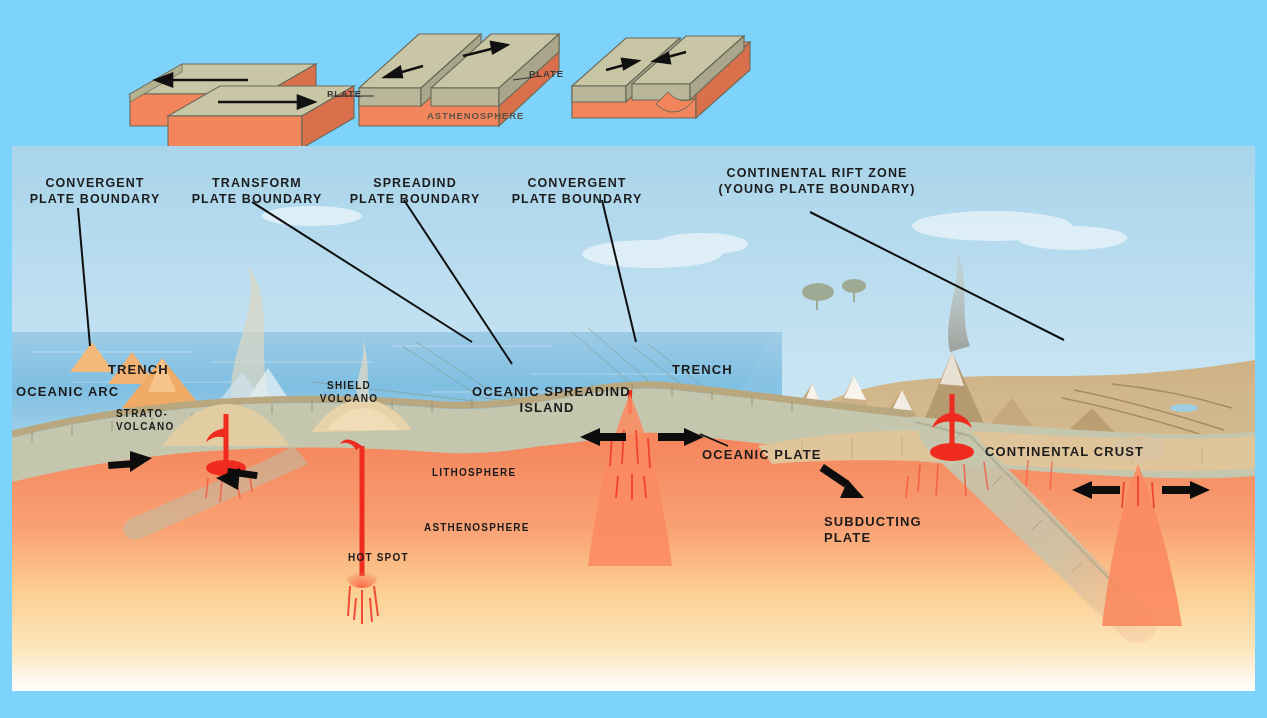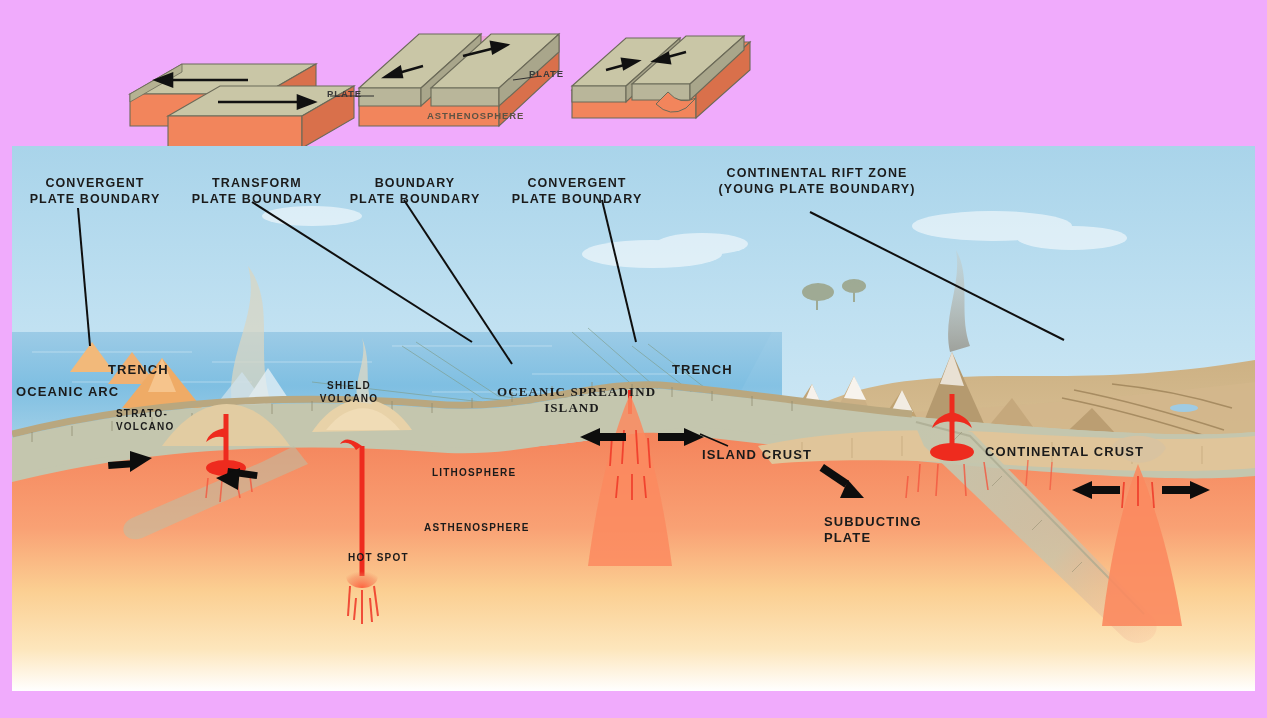--- a/index.html
+++ b/index.html
@@ -1,18 +1,18 @@
 <!DOCTYPE html>
 <html><head>
 <meta charset="utf-8">
 <style>
   html,body{margin:0;padding:0;background:#ffffff;}
   body{width:1267px;height:718px;overflow:hidden;
        font-family:"Liberation Sans","DejaVu Sans",sans-serif;}
-  #stage{position:relative;width:1267px;height:718px;background:#f0abfc;}
+  #stage{position:relative;width:1267px;height:718px;background:#7dd3fc;}
 
   
   .inset{position:absolute;}
   .inset svg{display:block;overflow:visible;}
   .ilabel{position:absolute;font-size:9.5px;letter-spacing:.9px;color:#3a3a3a;
           font-weight:600;white-space:nowrap;}
 
   
   #panel{position:absolute;left:12px;top:146px;width:1243px;height:545px;overflow:hidden;}
   #panel svg{position:absolute;left:0;top:0;}
@@ -430,21 +430,21 @@
 
     <div class="lab hdr" style="left:8px;top:14px;width:150px;">
       <div>CONVERGENT</div>
       <div>PLATE BOUNDARY</div>
     </div>
     <div class="lab hdr" style="left:165px;top:14px;width:160px;">
       <div>TRANSFORM</div>
       <div>PLATE BOUNDARY</div>
     </div>
     <div class="lab hdr" style="left:323px;top:14px;width:160px;">
-      <div>BOUNDARY</div>
+      <div>SPREADIND</div>
       <div>PLATE BOUNDARY</div>
     </div>
     <div class="lab hdr" style="left:480px;top:14px;width:170px;">
       <div>CONVERGENT</div>
       <div>PLATE BOUNDARY</div>
     </div>
     <div class="lab hdr" style="left:680px;top:4px;width:250px;">
       <div>CONTINENTAL RIFT ZONE</div>
       <div>(YOUNG PLATE BOUNDARY)</div>
     </div>
@@ -452,26 +452,26 @@
     <span class="lab feat2" style="left:4px;top:222px;">OCEANIC ARC</span>
     <span class="lab feat2" style="left:96px;top:200px;">TRENCH</span>
     <div class="lab feat" style="left:104px;top:246px;width:100px;text-align:left;">
       <div>STRATO-</div>
       <div>VOLCANO</div>
     </div>
     <div class="lab feat" style="left:292px;top:218px;width:90px;">
       <div>SHIELD</div>
       <div>VOLCANO</div>
     </div>
-    <div class="lab feat2" style="left:485px;top:222px;width:150px;font-family:Liberation Serif, serif;">
+    <div class="lab feat2" style="left:460px;top:222px;width:150px;">
       <div>OCEANIC SPREADIND</div>
       <div>ISLAND</div>
     </div>
     <span class="lab feat2" style="left:660px;top:200px;">TRENCH</span>
-    <span class="lab feat2" style="left:690px;top:285px;">ISLAND CRUST</span>
+    <span class="lab feat2" style="left:690px;top:285px;">OCEANIC PLATE</span>
     <span class="lab feat2" style="left:973px;top:282px;">CONTINENTAL CRUST</span>
     <span class="lab feat" style="left:420px;top:305px;">LITHOSPHERE</span>
     <span class="lab feat" style="left:412px;top:360px;">ASTHENOSPHERE</span>
     <span class="lab feat" style="left:336px;top:390px;">HOT SPOT</span>
     <div class="lab feat2" style="left:812px;top:352px;width:100px;text-align:left;">
       <div>SUBDUCTING</div>
       <div>PLATE</div>
     </div>
   </div>
 </div>

